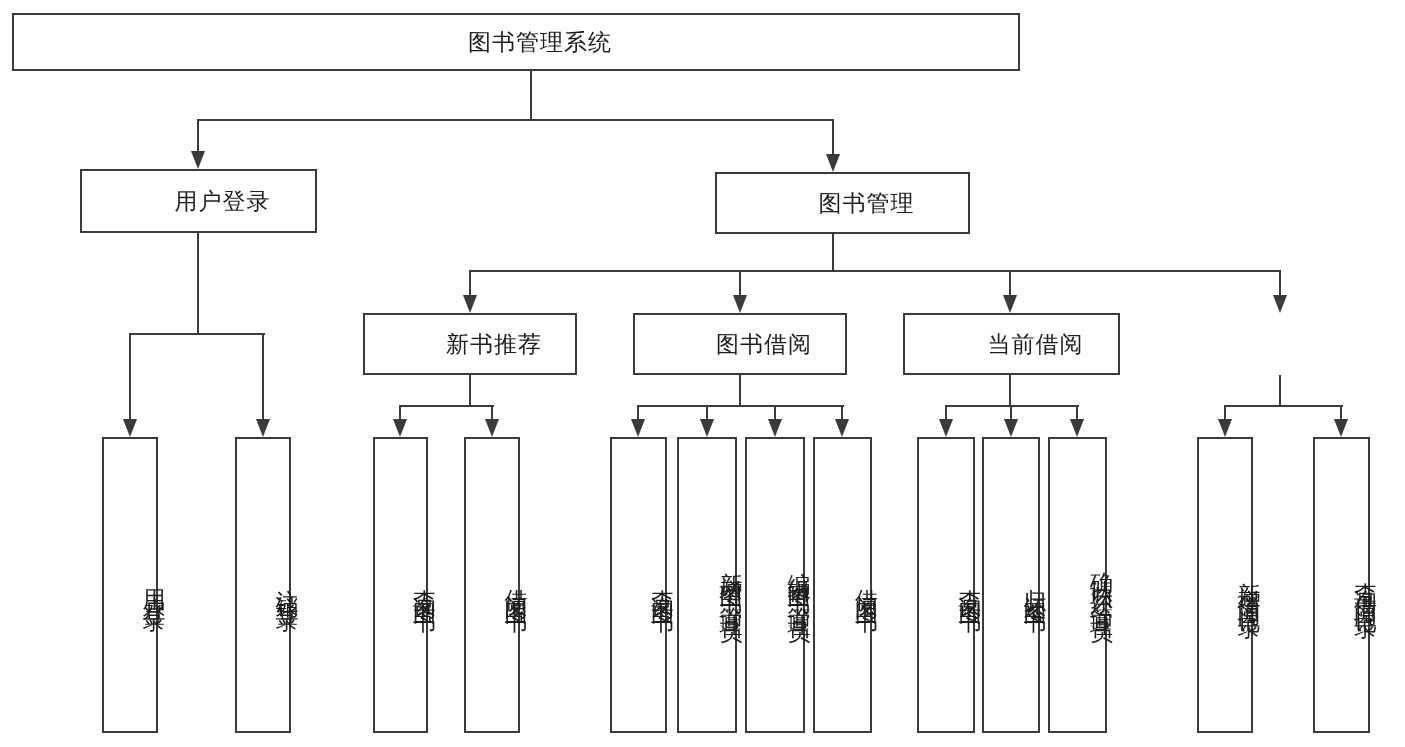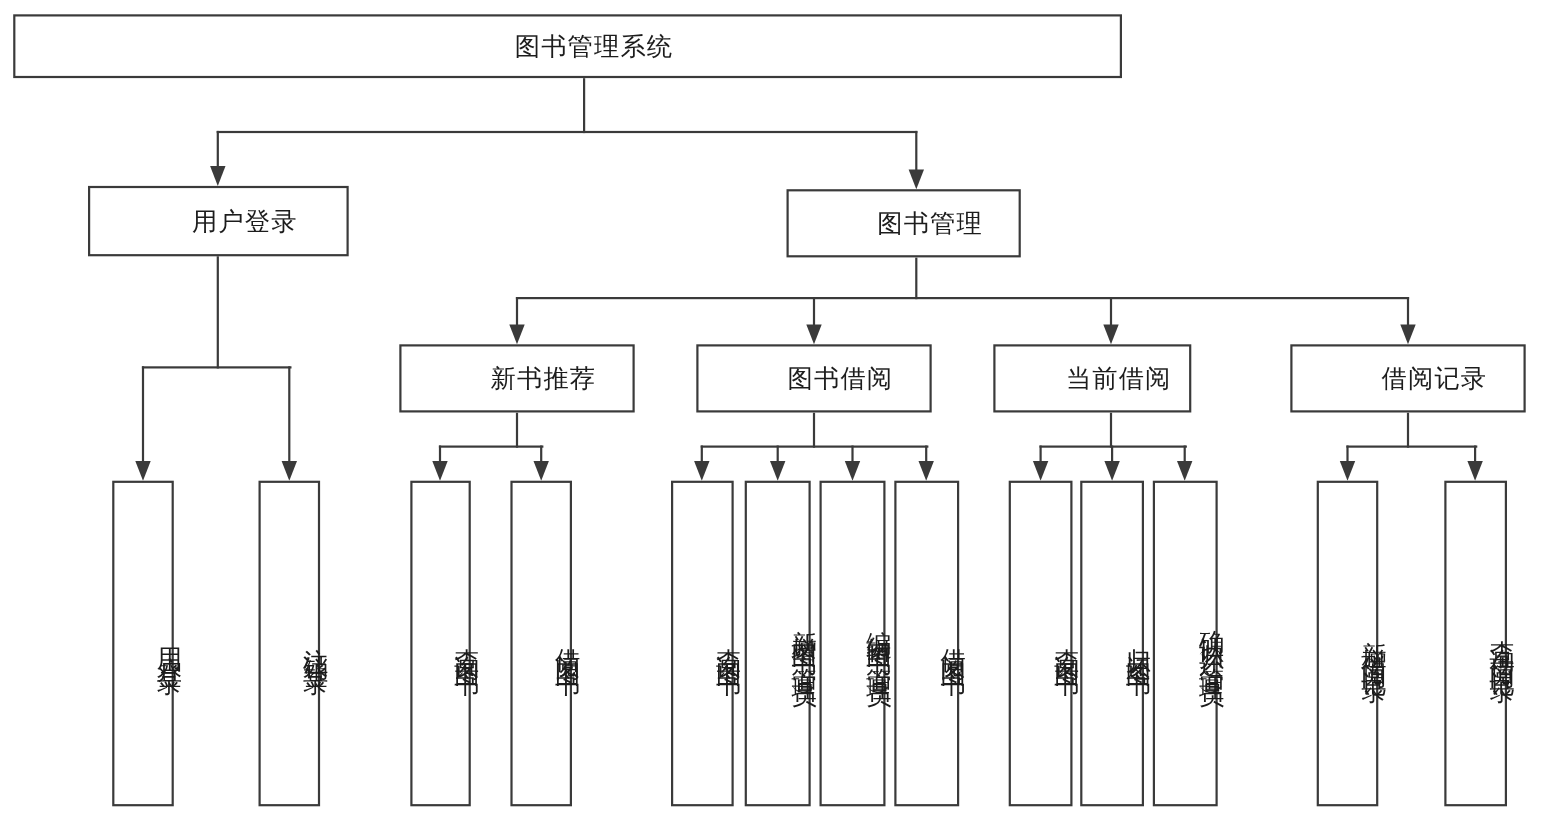--- a/index.html
+++ b/index.html
@@ -120,35 +120,32 @@
   <div class="ar" style="left:1218px;top:419px"></div>
   <div class="ar" style="left:1334px;top:419px"></div>
 
   <div class="box" style="left:12px;top:13px;width:1008px;height:58px">
     <span>图书管理系统</span>
   </div>
 
   <div class="box" style="left:80px;top:169px;width:237px;height:64px">
     <span>用户登录</span>
   </div>
-  <div class="box" style="left:715px;top:172px;width:213px;height:62px">
+  <div class="box" style="left:715px;top:172px;width:255px;height:62px">
     <span>图书管理</span>
   </div>
 
   <div class="box" style="left:633px;top:313px;width:214px;height:62px">
     <span>图书借阅</span>
   </div>
   <div class="box" style="left:363px;top:313px;width:214px;height:62px">
     <span>新书推荐</span>
   </div>
-  <div class="box" style="left:903px;top:313px;width:180px;height:62px">
+  <div class="box" style="left:903px;top:313px;width:217px;height:62px">
     <span>当前借阅</span>
-  </div>
-  <div class="box" style="left:1173px;top:313px;width:214px;height:62px">
-    <span>借阅记录</span>
   </div>
 
   <div class="box vbox" style="left:102px;top:437px;width:56px;height:296px">
     <span>用户登录</span>
   </div>
   <div class="box vbox" style="left:235px;top:437px;width:56px;height:296px">
     <span>注销登录</span>
   </div>
 
   <div class="box vbox" style="left:373px;top:437px;width:55px;height:296px">

